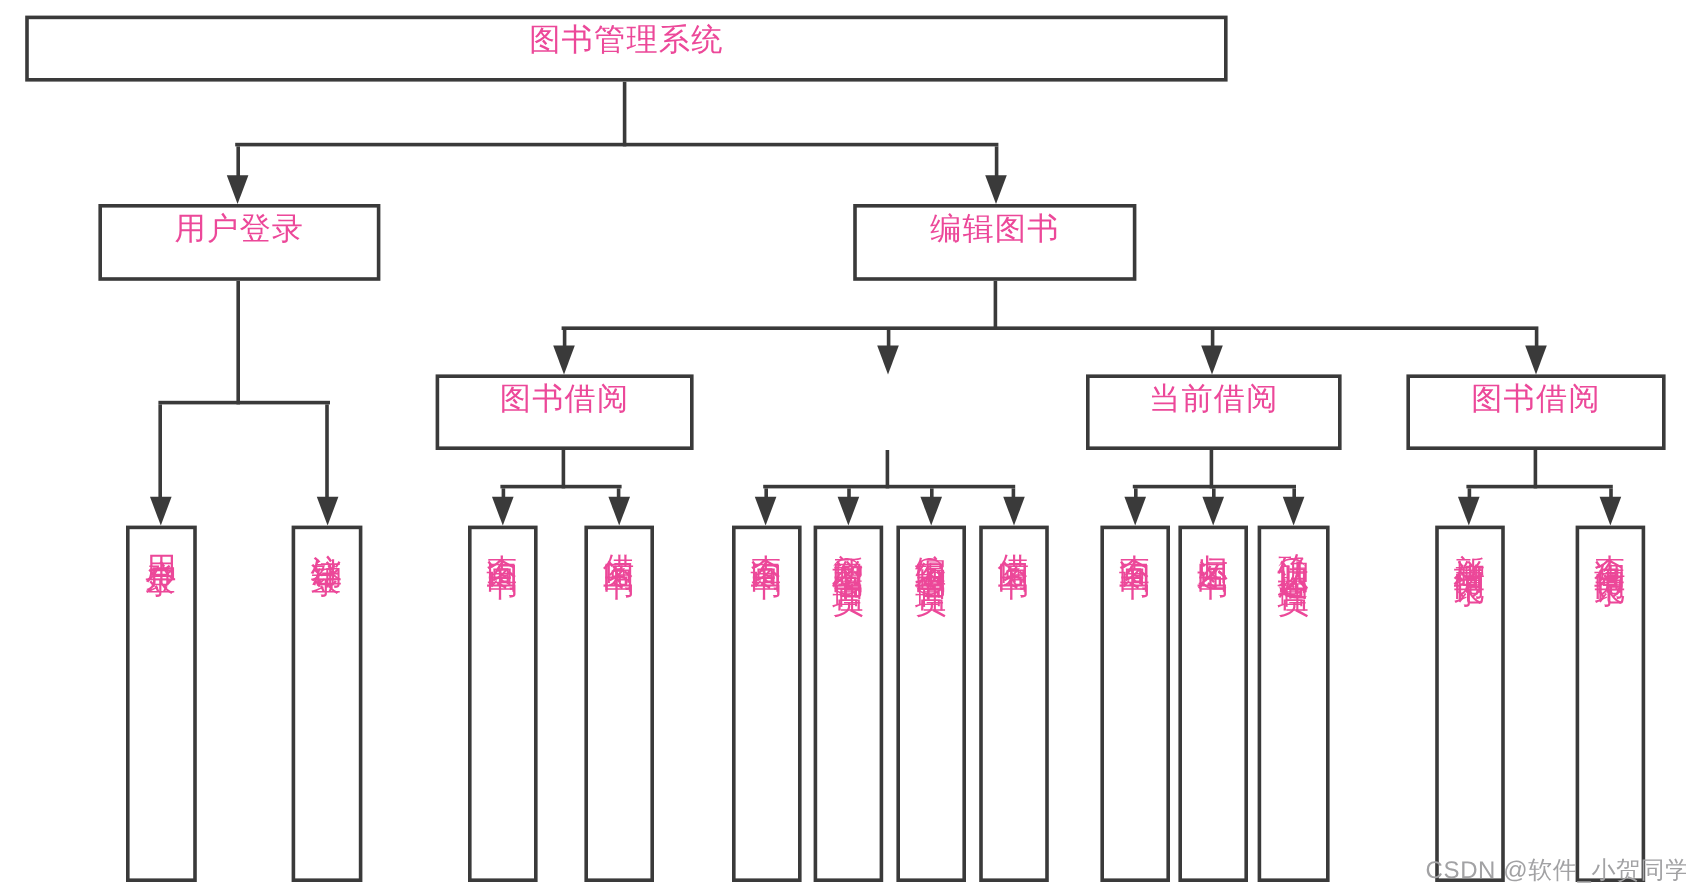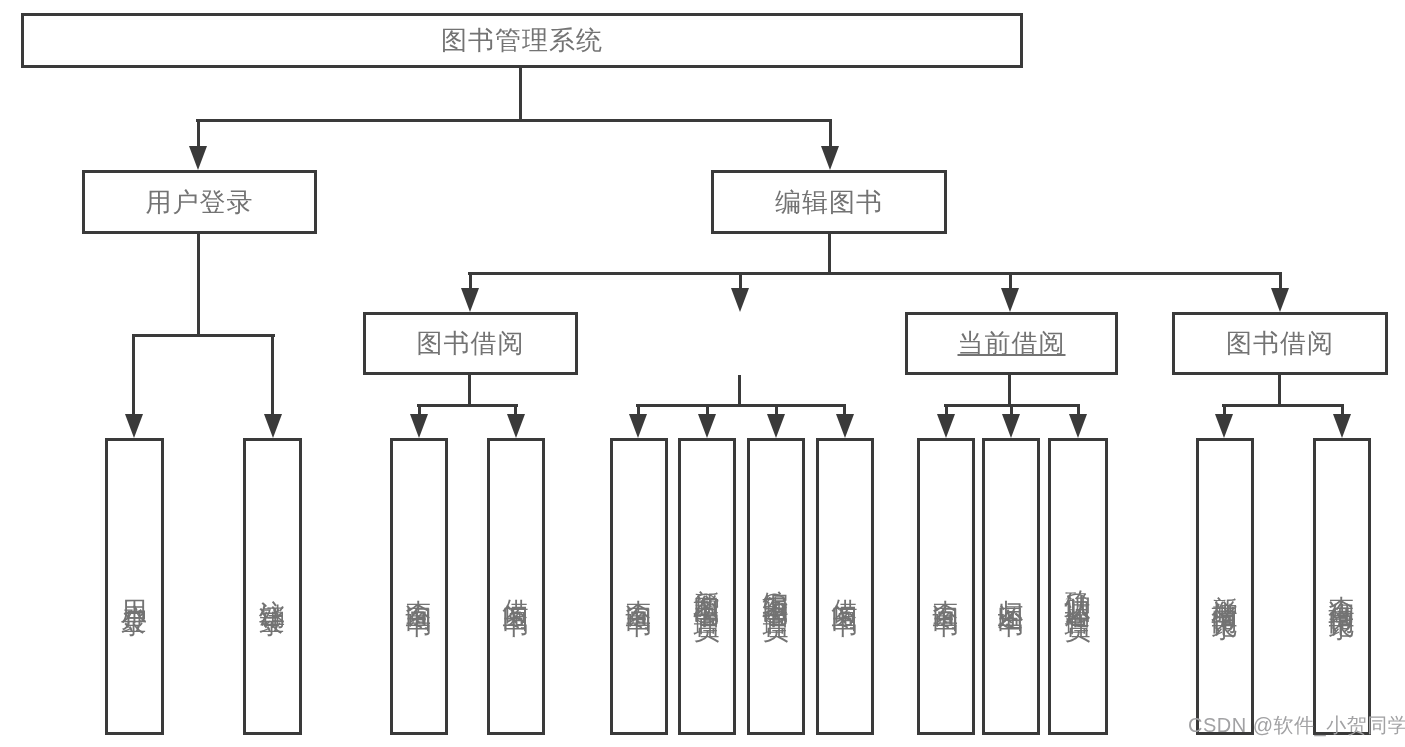--- a/index.html
+++ b/index.html
@@ -10,23 +10,22 @@
     background: #ffffff;
     font-family: "Liberation Sans", sans-serif;
     overflow: hidden;
   }
   .box {
     position: absolute;
     box-sizing: border-box;
     background: #ffffff;
     border: 3px solid #3a3a3a;
     display: flex;
-    align-items: center;
     justify-content: center;
-    color: #737373;
+    color: #ec4899;
     z-index: 2;
   }
   .box.h { font-size: 26px; letter-spacing: 1px; white-space: nowrap; }
   .box.v { font-size: 26px; }
   .box.v .vtext {
     writing-mode: vertical-rl;
     letter-spacing: 4px;
     line-height: 1;
     white-space: nowrap;
   }
@@ -125,21 +124,21 @@
   <div class="box h" style="left:82px; top:170px; width:235px; height:64px;">
     <span>用户登录</span>
   </div>
   <div class="box h" style="left:711px; top:170px; width:236px; height:64px;">
     <span>编辑图书</span>
   </div>
 
   <div class="box h" style="left:363px; top:312px; width:215px; height:63px;">
     <span>图书借阅</span>
   </div>
-  <div class="box h" style="left:905px; top:312px; width:213px; height:63px;text-decoration:underline;">
+  <div class="box h" style="left:905px; top:312px; width:213px; height:63px;">
     <span>当前借阅</span>
   </div>
   <div class="box h" style="left:1172px; top:312px; width:216px; height:63px;">
     <span>图书借阅</span>
   </div>
 
   <div class="box v" style="left:105px; top:438px; width:59px; height:297px;">
     <span class="vtext">用户登录</span>
   </div>
   <div class="box v" style="left:243px; top:438px; width:59px; height:297px;">

